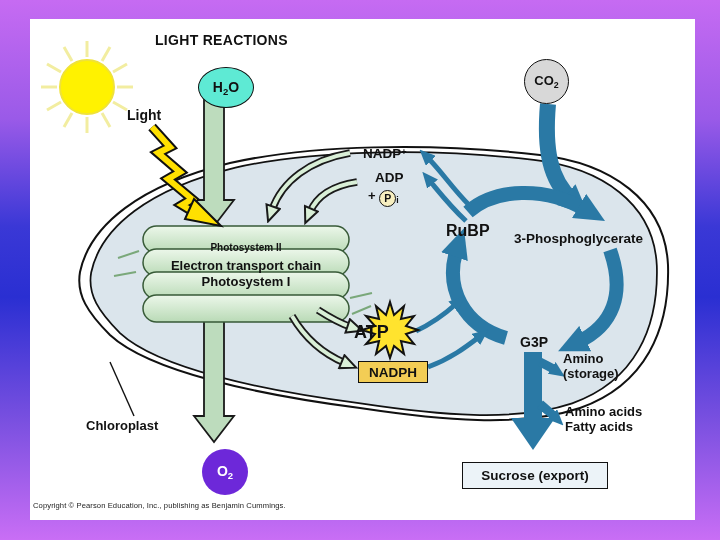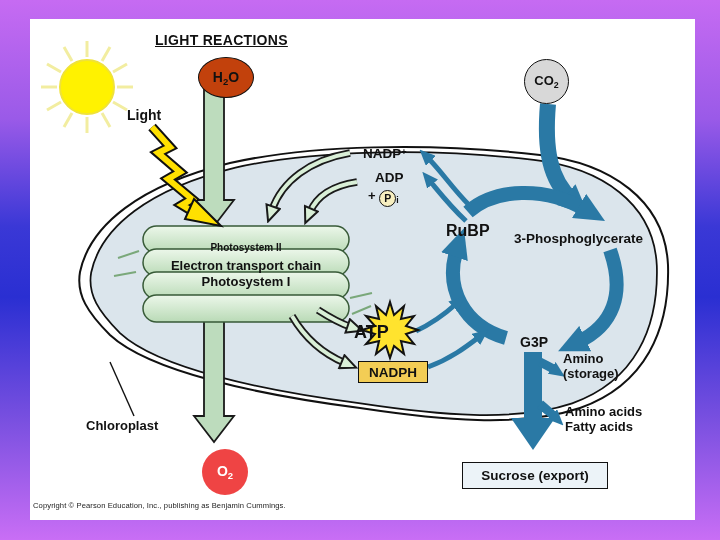--- a/index.html
+++ b/index.html
@@ -5,28 +5,28 @@
   html,body{margin:0;padding:0;}
   body{
     width:720px;height:540px;overflow:hidden;
     font-family:"Liberation Sans",sans-serif;
     background:linear-gradient(180deg,#c66bf2 0%,#9a5ae8 22%,#3a38d6 42%,#2a2fd2 55%,#7a50e0 78%,#c96ef5 100%);
   }
   #stage{position:relative;width:720px;height:540px;}
   #canvas{position:absolute;left:30px;top:19px;width:665px;height:501px;background:#ffffff;}
   svg.layer{position:absolute;left:0;top:0;width:720px;height:540px;}
   .lbl{position:absolute;font-weight:bold;font-size:13px;color:#111;white-space:nowrap;line-height:1.15;}
-  .title{font-size:14px;letter-spacing:.3px;text-decoration:underline;}
+  .title{font-size:14px;letter-spacing:.3px;}
   .node{position:absolute;display:flex;align-items:center;justify-content:center;
         font-weight:bold;color:#111;border:1.6px solid #111;box-sizing:border-box;}
   sub{font-size:.68em;vertical-align:-.3em;}
   sup{font-size:.68em;vertical-align:.35em;}
-  .h2o{left:198px;top:57px;width:56px;height:41px;border-radius:50%;background:#c2410c;font-size:14px;}
+  .h2o{left:198px;top:67px;width:56px;height:41px;border-radius:50%;background:#5eead4;font-size:14px;}
   .co2{left:524px;top:59px;width:45px;height:45px;border-radius:50%;background:#d8d8d8;font-size:13px;}
-  .o2{left:202px;top:449px;width:46px;height:46px;border-radius:50%;background:#ef4444;border:none;color:#fff;font-size:14px;}
+  .o2{left:202px;top:449px;width:46px;height:46px;border-radius:50%;background:#6d28d9;border:none;color:#fff;font-size:14px;}
   .nadphbox{left:358px;top:361px;width:70px;height:22px;background:#f3cd55;font-size:13.5px;}
   .sucrosebox{left:462px;top:462px;width:146px;height:27px;background:#ecf3f8;font-size:13.5px;}
   .picircle{display:inline-block;width:15px;height:15px;border:1.5px solid #111;border-radius:50%;
             background:#f7efc0;font-size:10.5px;line-height:14px;text-align:center;vertical-align:-2px;}
   .stacktext{position:absolute;left:143px;width:206px;text-align:center;font-weight:bold;color:#111;}
   #copy{position:absolute;left:33px;top:501px;font-size:7.6px;font-weight:normal;color:#222;letter-spacing:.1px;}
 </style>
 </head>
 <body>
 

